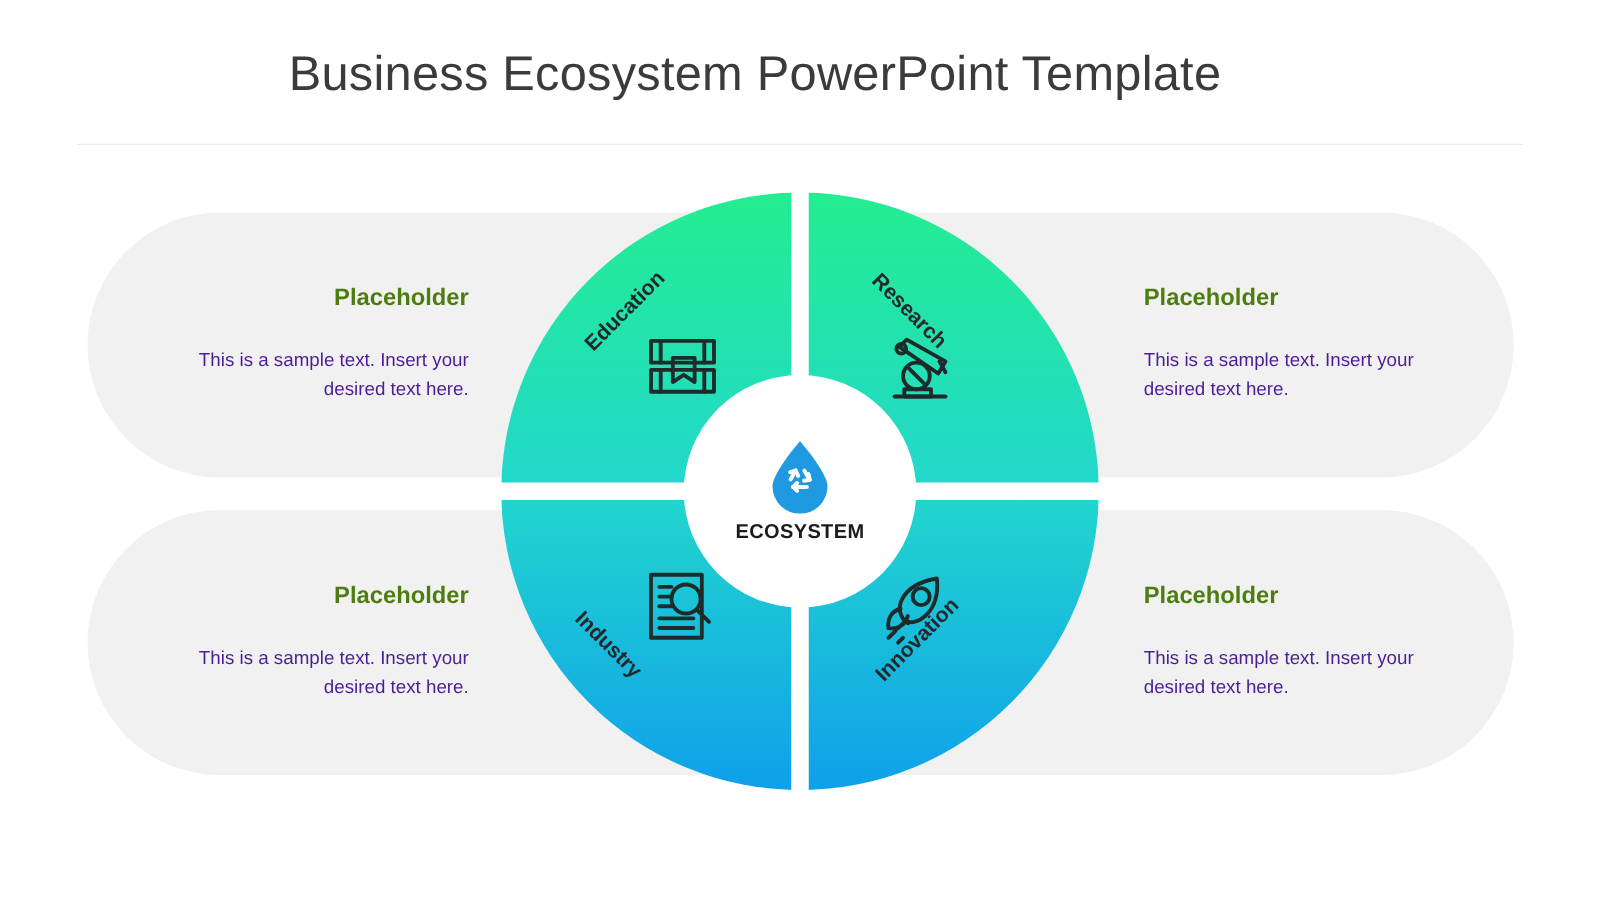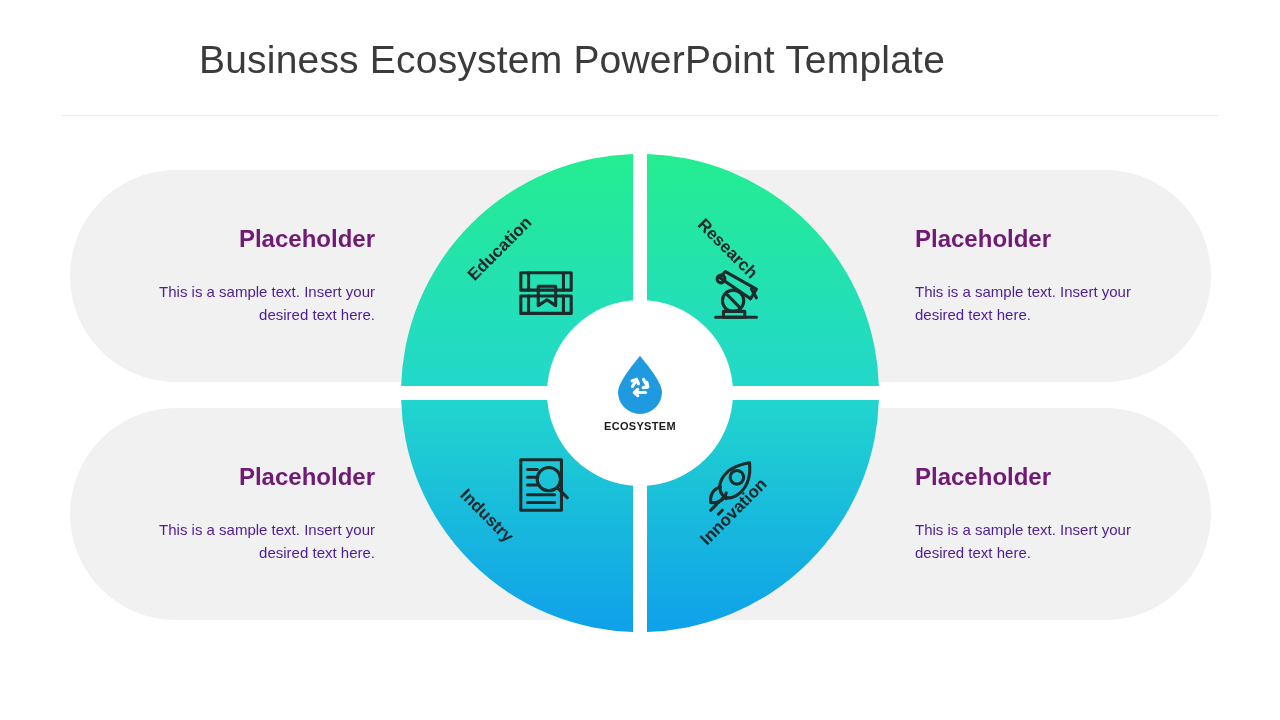--- a/index.html
+++ b/index.html
@@ -21,20 +21,21 @@
     position: absolute;
     top: 38px;
     left: 0;
     width: 1144px;
     text-align: center;
     font-size: 39px;
     font-weight: 400;
     color: #3b3b3b;
     letter-spacing: 0.2px;
     white-space: nowrap;
+    padding-left: 32px;
   }
   #title-divider {
     position: absolute;
     top: 115px;
     left: 62px;
     width: 1156px;
     height: 1px;
     background: #ececec;
   }
 
@@ -60,23 +61,23 @@
     width: 556px;
     padding-left: 260px;
     padding-right: 60px;
     text-align: left;
     border-radius: 0 107px 107px 0;
   }
   .panel.row-top    { top: 170px; height: 212px; }
   .panel.row-bottom { top: 408px; height: 212px; }
 
   .panel-title {
-    font-size: 24px;
+    font-size: 19px;
     font-weight: bold;
-    color: #701a75;
+    color: #4d7c0f;
     margin-bottom: 26px;
     line-height: 1.2;
   }
   .panel-text {
     font-size: 15px;
     color: #4c1d95;
     line-height: 1.55;
     font-weight: 400;
   }
 
@@ -129,21 +130,21 @@
     align-items: center;
     justify-content: center;
   }
   #hub-drop {
     width: 56px;
     height: 60px;
     margin-bottom: 6px;
   }
   #hub-drop svg { width: 100%; height: 100%; display: block; }
   #hub-label {
-    font-size: 11px;
+    font-size: 16px;
     font-weight: bold;
     color: #1b1b1b;
     letter-spacing: 0.3px;
   }
 </style>
 </head>
 <body>
 
 <div id="slide-title">Business Ecosystem PowerPoint Template</div>
 <div id="title-divider"></div>

